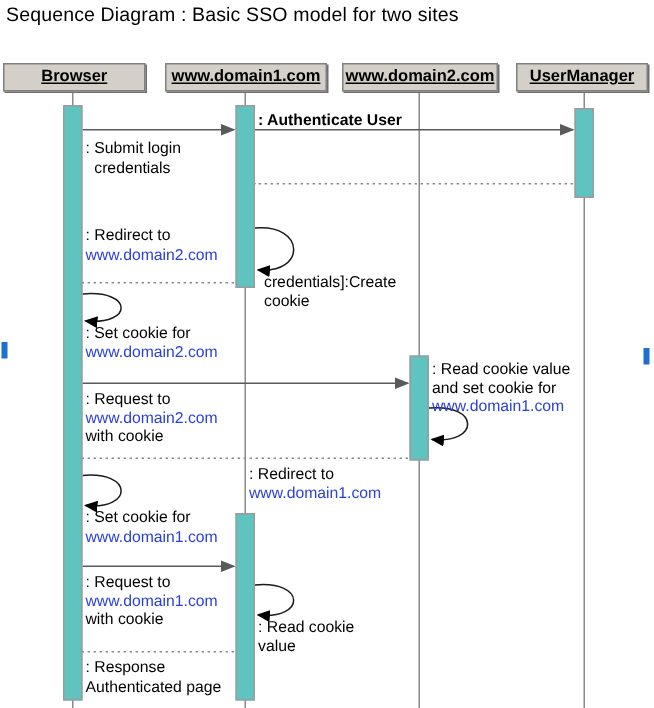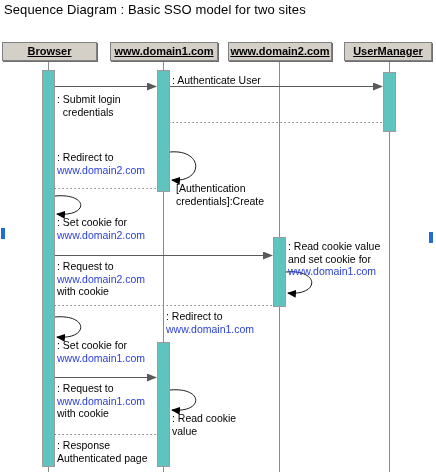--- a/index.html
+++ b/index.html
@@ -161,22 +161,22 @@
     </div>
   <div id="activations-layer">
       <div class="activation" style="left: 42px; top: 70px; height: 397px; background: rgb(95, 196, 192);"></div>
       <div class="activation" style="left: 157px; top: 70px; height: 122px; background: rgb(95, 196, 192);"></div>
       <div class="activation" style="left: 383px; top: 72px; height: 60px; background: rgb(95, 196, 192);"></div>
       <div class="activation" style="left: 273px; top: 237px; height: 70px; background: rgb(95, 196, 192);"></div>
       <div class="activation" style="left: 157px; top: 342px; height: 125px; background: rgb(95, 196, 192);"></div>
     </div>
   <div id="labels-layer">
       <div class="msg-label" style="left: 57px; top: 93px;"><div>: Submit login</div><div>  credentials</div></div>
-      <div class="msg-label" style="left: 172px; top: 74px;"><div>: Authenticate User</div></div>
-      <div class="msg-label" style="left: 176px; top: 182px;"><div>[Authentication</div><div>credentials]:Create</div></div>
+      <div class="msg-label" style="left: 172px; top: 74px; font-weight: bold;"><div>: Authenticate User</div></div>
+      <div class="msg-label" style="left: 176px; top: 182px;"><div>credentials]:Create</div><div>cookie</div></div>
       <div class="msg-label" style="left: 57px; top: 151px;"><div>: Redirect to</div><div class="url">www.domain2.com</div></div>
       <div class="msg-label" style="left: 57px; top: 216px;"><div>: Set cookie for</div><div class="url">www.domain2.com</div></div>
       <div class="msg-label" style="left: 57px; top: 260px;"><div>: Request to</div><div class="url">www.domain2.com</div><div>with cookie</div></div>
       <div class="msg-label" style="left: 288px; top: 240px;"><div>: Read cookie value</div><div>and set cookie for</div><div class="url">www.domain1.com</div></div>
       <div class="msg-label" style="left: 166px; top: 310px;"><div>: Redirect to</div><div class="url">www.domain1.com</div></div>
       <div class="msg-label" style="left: 57px; top: 339px;"><div>: Set cookie for</div><div class="url">www.domain1.com</div></div>
       <div class="msg-label" style="left: 57px; top: 382px;"><div>: Request to</div><div class="url">www.domain1.com</div><div>with cookie</div></div>
       <div class="msg-label" style="left: 172px; top: 412px;"><div>: Read cookie</div><div>value</div></div>
       <div class="msg-label" style="left: 57px; top: 439px;"><div>: Response</div><div>Authenticated page</div></div>
     </div>

